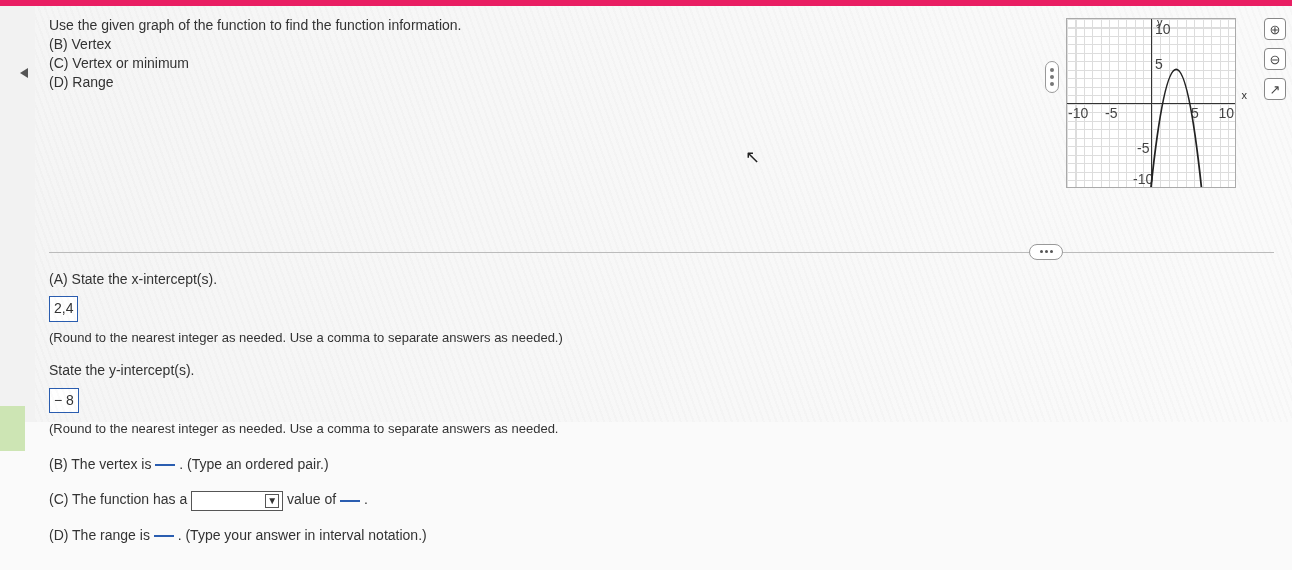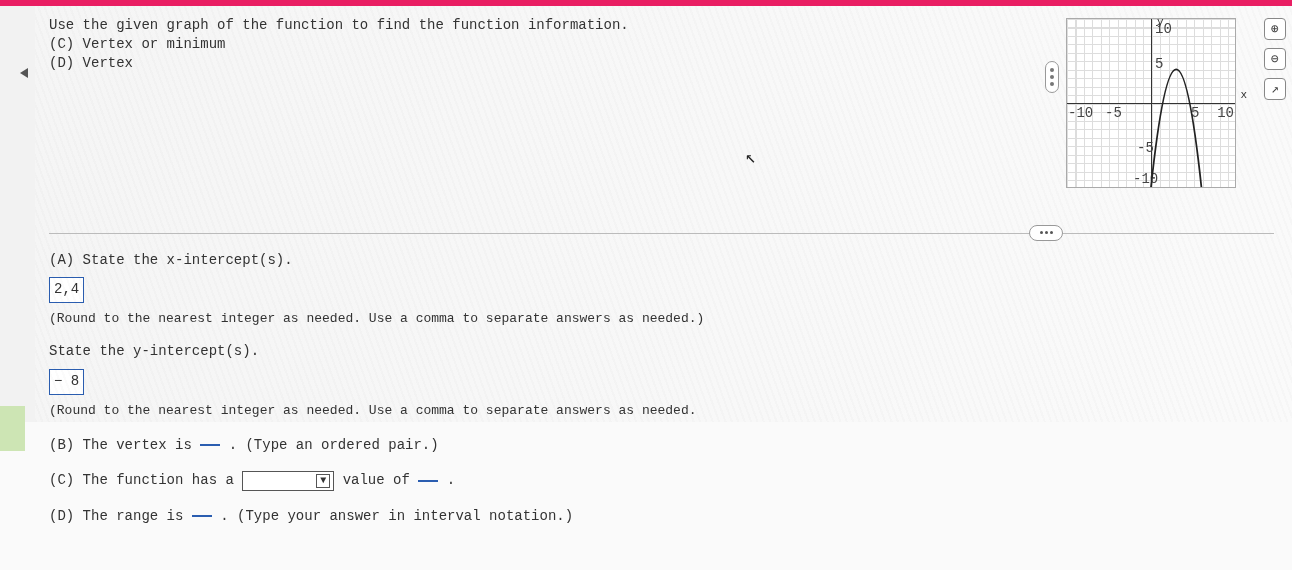--- a/index.html
+++ b/index.html
@@ -6,21 +6,21 @@
   body {
     font-family: Arial, Helvetica, sans-serif;
     font-size: 14px;
     color: #333;
     background: #fafafa;
     width: 1292px;
     height: 570px;
     overflow: hidden;
   }
   .topbar { height: 6px; background: #e91e63; }
-  .content { display: flex; height: 416px; font-family: Liberation Mono, monospace; }
+  .content { display: flex; height: 416px; }
   .leftgutter { width: 35px; background: #f2f2f2; position: relative; }
   .expand-tri { position: absolute; top: 62px; left: 20px; width: 0; height: 0; border-right: 8px solid #555; border-top: 5px solid transparent; border-bottom: 5px solid transparent; }
   .green-tab { position:absolute; top:400px; left:0; width:25px; height:45px; background:#cde5b4;}
   .main { flex: 1; position: relative; padding: 10px 18px 0 14px; background: linear-gradient(90deg, rgba(210,210,210,0.12), rgba(255,255,255,0.05)); }
   .bgtex { position:absolute; inset:0; pointer-events:none; background: repeating-linear-gradient(70deg, rgba(0,0,0,0.015) 0 2px, rgba(0,0,0,0) 2px 6px); }
   .question-block { position: relative; }
   .qline { line-height: 1.35; }
   .hr-row { position: relative; margin-top: 160px; margin-bottom: 16px; }
   .hr { border: none; border-top: 1px solid #bbb; }
   .dots-pill { position:absolute; left: 980px; top:-8px; width: 34px; height: 16px; border:1px solid #999; border-radius: 9px; background:#fff; display:flex; align-items:center; justify-content:center; gap:2px;}
@@ -76,22 +76,23 @@
 <div class="content">
   <div class="leftgutter">
     <div class="expand-tri"></div>
     <div class="green-tab"></div>
   </div>
   <div class="main">
     <div class="bgtex"></div>
 
     <div class="question-block">
       <div class="qline">Use the given graph of the function to find the function information.</div>
+      <div class="qline">(B) Vertex</div>
       <div class="qline">(C) Vertex or minimum</div>
-      <div class="qline">(D) Vertex</div>
+      <div class="qline">(D) Range</div>
     </div>
 
     <div class="drag-pill">
         <span></span>
         <span></span>
         <span></span>
       </div>
 
     <div class="cursor">↖</div>
 

